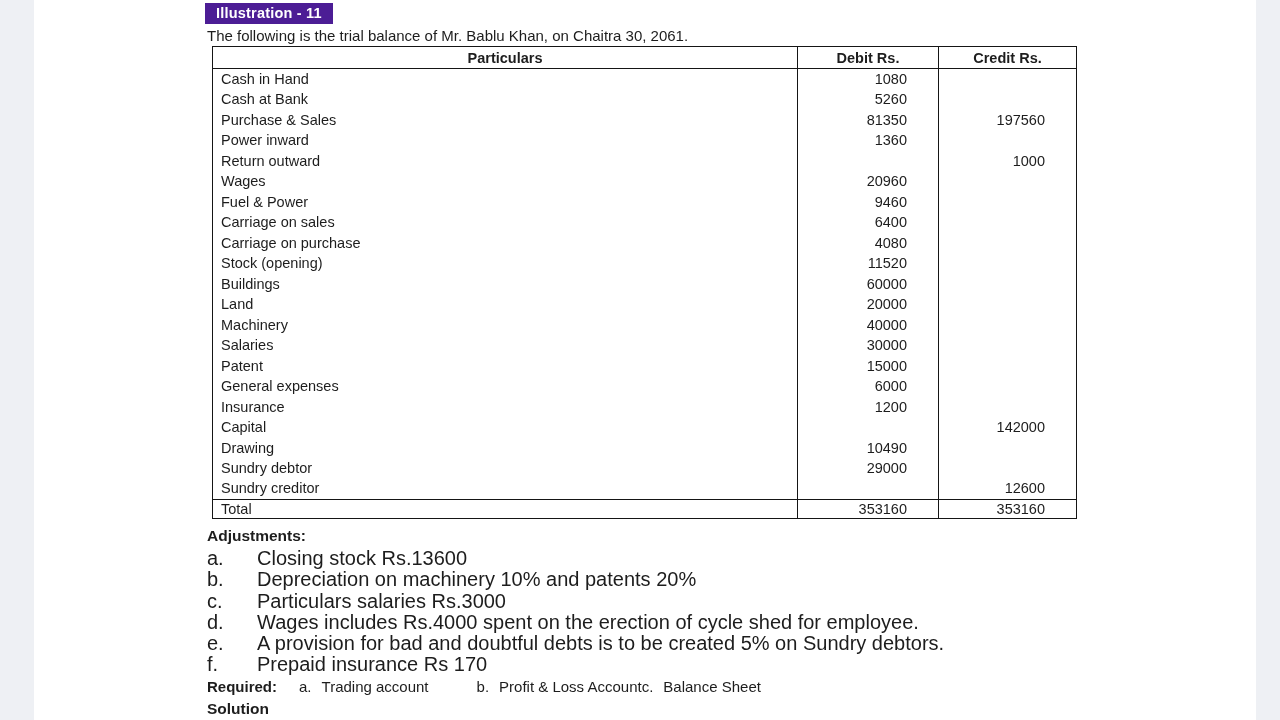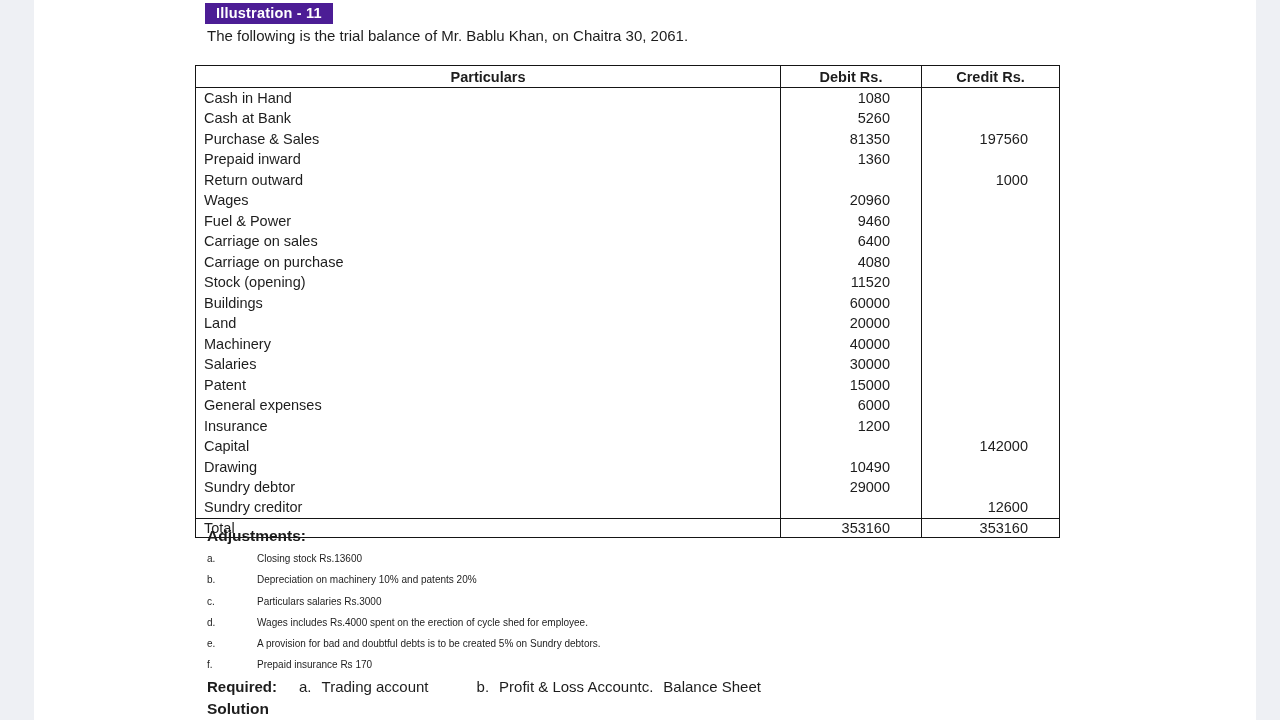--- a/index.html
+++ b/index.html
@@ -22,45 +22,44 @@
     height: 21px; line-height: 21px;
     background: #4c1d95; color: #ffffff;
     font-weight: 700; font-size: 14.5px;
     padding: 0 11px; letter-spacing: 0.2px;
   }
   .intro {
     position: absolute; left: 207px; top: 27px;
     font-size: 15px; white-space: nowrap;
   }
   table.tb {
-    position: absolute; left: 195px; top: 46px;
+    position: absolute; left: 212px; top: 46px;
     width: 864px;
     border-collapse: collapse; table-layout: fixed;
     font-size: 14.5px;
     border: 1.6px solid #151515;
-    margin-top: 19px;
   }
   .tb th {
     border-bottom: 1.6px solid #151515;
     font-size: 14.5px; font-weight: 700;
     height: 22px; padding: 0; text-align: center;
   }
   .tb .w-part { width: 585px; }
   .tb .w-debit { width: 141px; }
   .tb .w-credit { width: 138px; }
   .tb .col-debit { border-left: 1.6px solid #151515; border-right: 1.6px solid #151515; }
   .tb td { height: 20.5px; padding: 0; line-height: 1; white-space: nowrap; }
   .tb td.col-particulars { text-align: left; padding-left: 8px; }
   .tb td.col-debit, .tb td.col-credit { text-align: right; padding-right: 31px; }
   .tb tr.total-row td { border-top: 1.6px solid #151515; font-weight: 400; height: 19.5px; }
   .lower {
     position: absolute; left: 207px; top: 524px; width: 920px;
   }
   .adj-heading { font-weight: 700; font-size: 15.5px; height: 24px; line-height: 24px; }
-  .adj-line { font-size: 10px; height: 21.3px; line-height: 21.3px; white-space: nowrap; }
+  .adj-line { font-size: 20px; height: 21.3px; line-height: 21.3px; white-space: nowrap; }
   .adj-letter { display: inline-block; width: 50px; }
   .required-line { height: 22.5px; line-height: 22.5px; font-size: 15px; white-space: nowrap; }
   .required-label { font-weight: 700; }
   .req-item:nth-of-type(1) { margin-left: 22px; }
   .req-item:nth-of-type(2) { margin-left: 48px; }
   .req-item:nth-of-type(3) { }
   .req-letter { margin-right: 10px; }
   .solution { font-weight: 700; font-size: 15.5px; height: 22px; line-height: 22px; }
 </style>
 </head>
@@ -90,21 +89,21 @@
         <td class="col-particulars">Cash at Bank</td>
         <td class="col-debit">5260</td>
         <td class="col-credit"></td>
       </tr>
       <tr>
         <td class="col-particulars">Purchase &amp; Sales</td>
         <td class="col-debit">81350</td>
         <td class="col-credit">197560</td>
       </tr>
       <tr>
-        <td class="col-particulars">Prepaid inward</td>
+        <td class="col-particulars">Power inward</td>
         <td class="col-debit">1360</td>
         <td class="col-credit"></td>
       </tr>
       <tr>
         <td class="col-particulars">Return outward</td>
         <td class="col-debit"></td>
         <td class="col-credit">1000</td>
       </tr>
       <tr>
         <td class="col-particulars">Wages</td>

